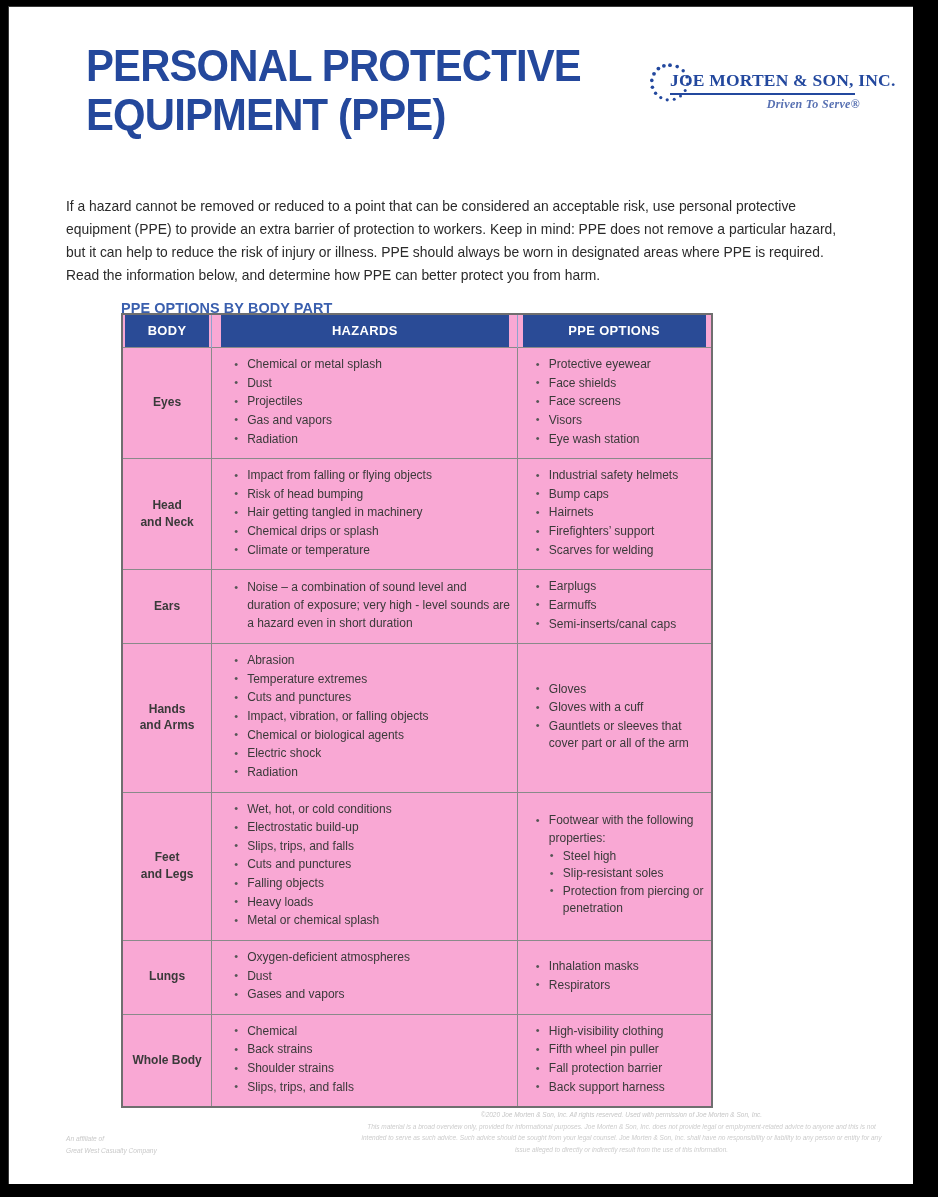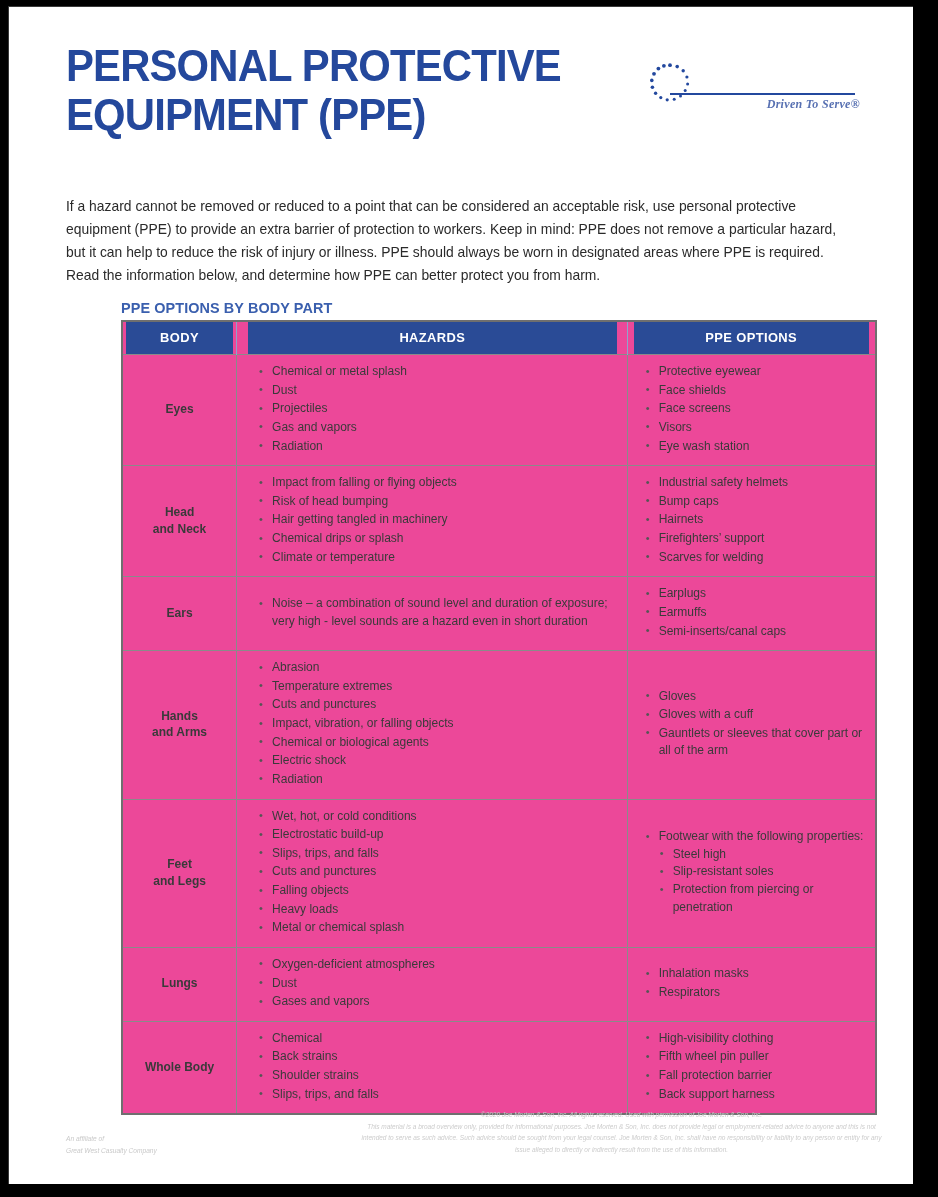--- a/index.html
+++ b/index.html
@@ -25,20 +25,21 @@
     border-top: 1px solid #3a3a3a;
     border-left: 1px solid #3a3a3a;
     box-shadow: 3px 3px 6px rgba(0,0,0,0.55);
     overflow: hidden;
   }
 
   
   .header {
     position: relative;
     padding: 34px 0 0 0;
+    margin-left: 20px;
   }
   .doc-title {
     position: absolute;
     left: 57px;
     top: 36px;
     width: 600px;
     color: #24489c;
     font-weight: bold;
     font-size: 45px;
     line-height: 1.0;
@@ -121,26 +122,26 @@
     letter-spacing: 0.1px;
     transform: scaleX(0.93);
     transform-origin: left top;
     text-transform: uppercase;
   }
 
   
   .ppe-table {
     position: absolute;
     left: 112px;
-    top: 313px;
-    width: 756px;
+    top: 306px;
+    width: 592px;
     border-collapse: collapse;
     border: 2px solid #6f6f6f;
     table-layout: fixed;
-    background: #ec4899;
+    background: #f9a8d4;
   }
   .ppe-table th {
     background: #2a4b96;
     color: #ffffff;
     font-size: 13.6px;
     font-weight: bold;
     letter-spacing: 0.4px;
     padding: 8px 4px 9px 4px;
     border-right: 1px solid #8fa3cc;
     text-align: center;
@@ -258,20 +259,21 @@
           <circle cx="18.2" cy="37.8" r="1.6"></circle>
           <circle cx="11.8" cy="35.6" r="1.6"></circle>
           <circle cx="6.6" cy="31.2" r="1.7"></circle>
           <circle cx="3.4" cy="25.2" r="1.8"></circle>
           <circle cx="2.8" cy="18.4" r="1.8"></circle>
           <circle cx="5.0" cy="11.8" r="1.9"></circle>
           <circle cx="9.4" cy="6.6" r="1.9"></circle>
           <circle cx="14.9" cy="3.8" r="1.9"></circle>
         </g>
       </svg>
+      <div class="logo-name">JOE MORTEN &amp; SON, INC.</div>
       <div class="logo-rule"></div>
       <div class="logo-tagline">Driven To Serve®</div>
     </div>
   </div>
 
   <div class="intro">If a hazard cannot be removed or reduced to a point that can be considered an acceptable risk, use personal protective equipment (PPE) to provide an extra barrier of protection to workers. Keep in mind: PPE does not remove a particular hazard, but it can help to reduce the risk of injury or illness. PPE should always be worn in designated areas where PPE is required. Read the information below, and determine how PPE can better protect you from harm.</div>
 
   <div class="section-heading">PPE OPTIONS BY BODY PART</div>
 
   <table class="ppe-table">

